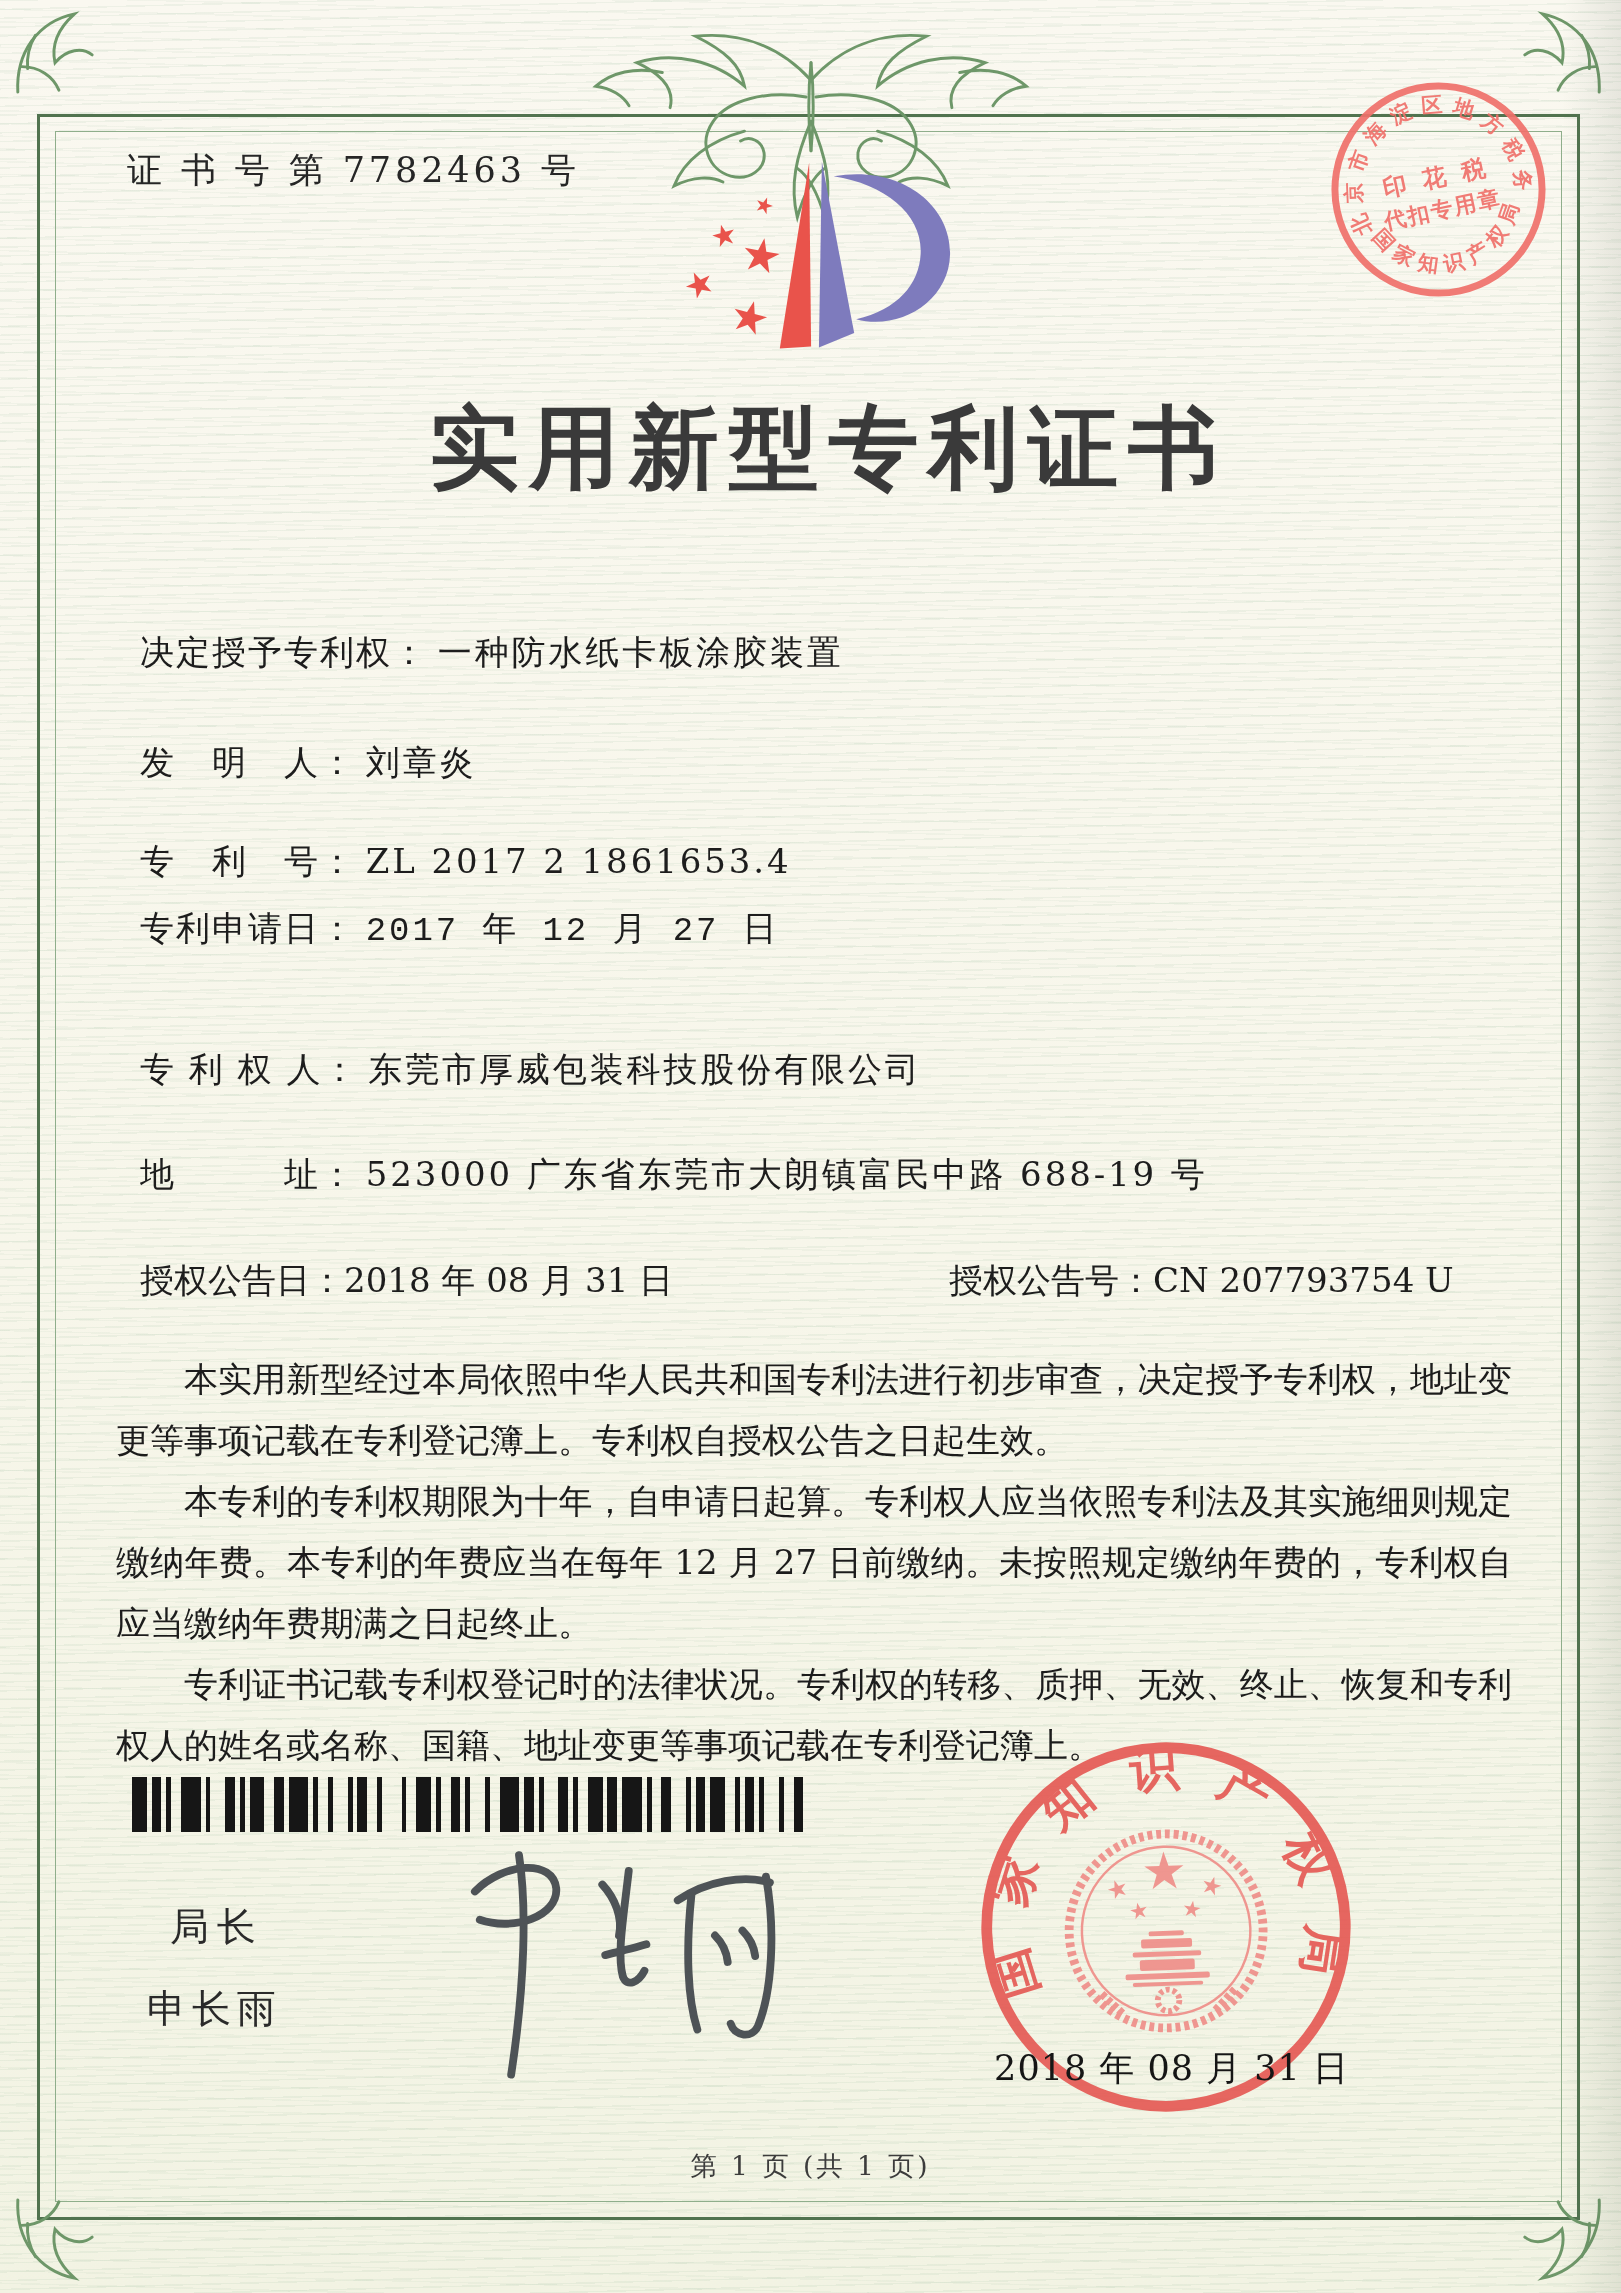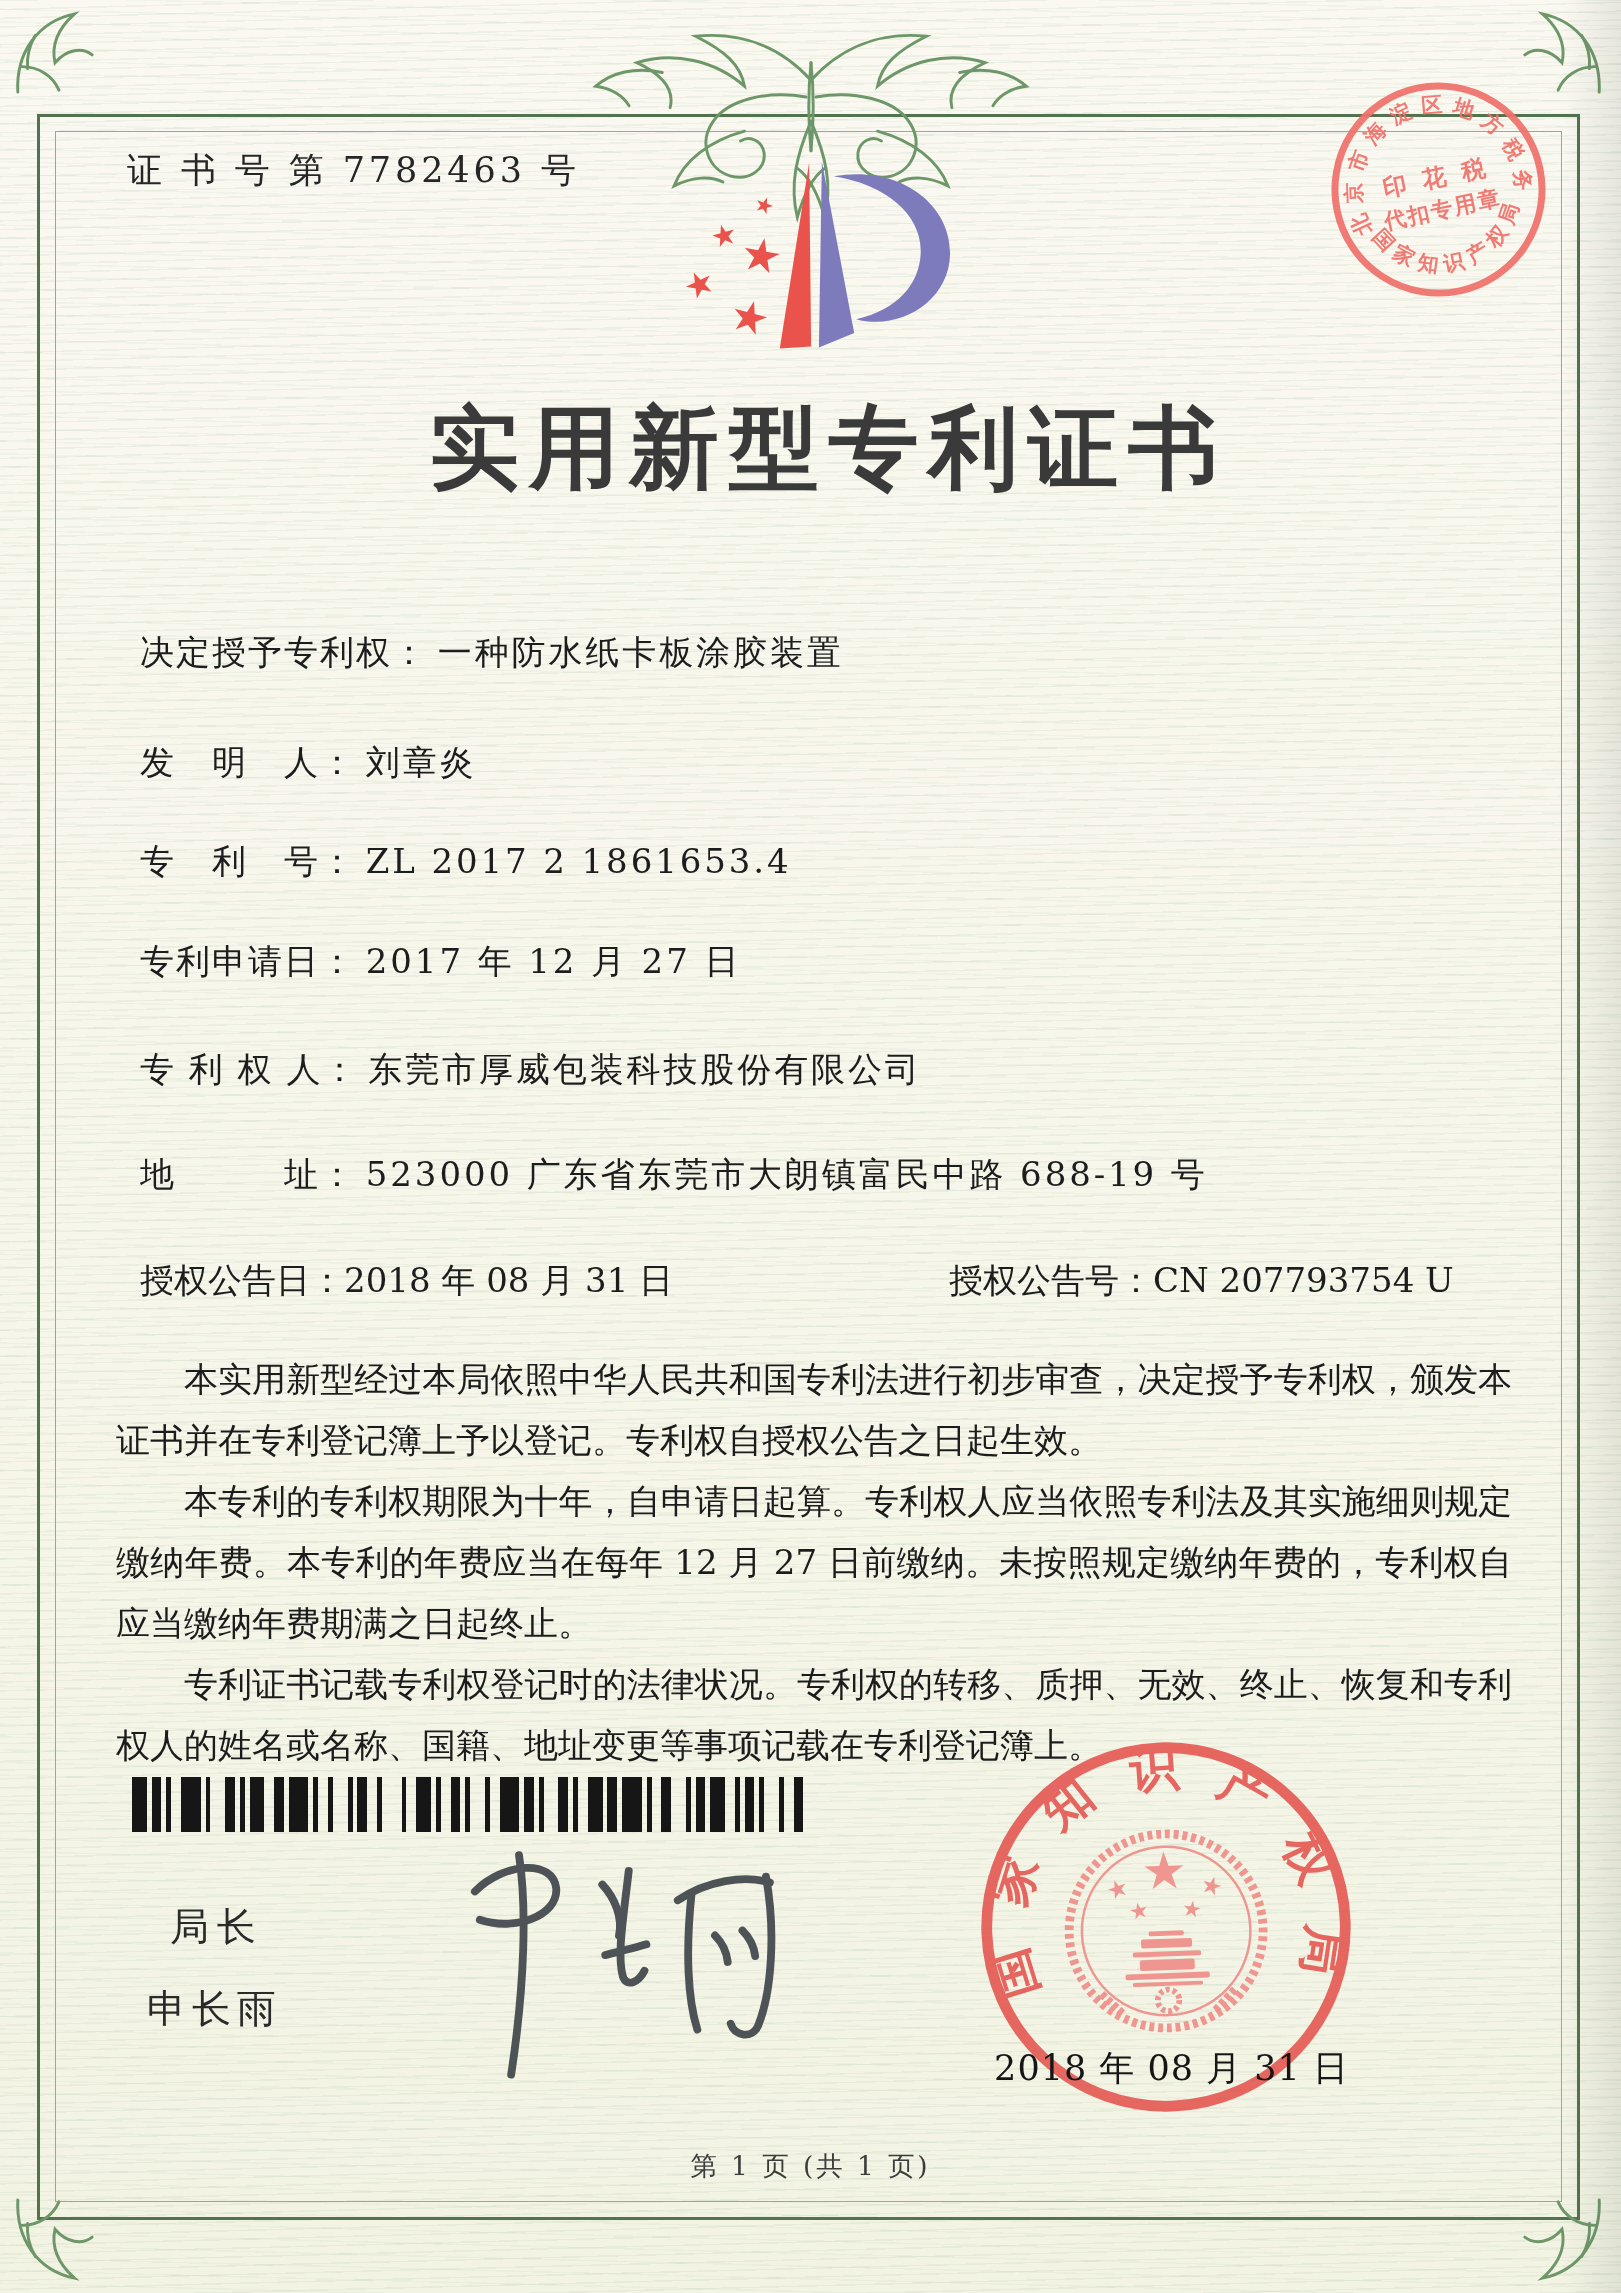--- a/index.html
+++ b/index.html
@@ -28,21 +28,21 @@
   .corner-br{right:13.7px; bottom:7.8px; transform:scale(-1,-1);}
 
   .cert-no{position:absolute; left:127px; top:147px; font-size:35px; letter-spacing:3.9px; color:#262626;}
   .logo{position:absolute; left:674px; top:145px; width:284px; height:230px;}
   .doc-title{position:absolute; left:0; top:388px; width:100%; text-align:center;
     font-size:90px; font-weight:bold; letter-spacing:9.8px; color:#3a3a3a;padding-left:18px;}
 
   .frow{position:absolute; left:140px; font-size:34px; color:#1d1d1d; white-space:nowrap;}
   .frow .flab{letter-spacing:2px;}
   .frow .fval{letter-spacing:2.9px; margin-left:9.8px;}
-  .f0{top:630px;} .f1{top:740px;} .f2{top:839px;} .f3{top:939px;} .f4{top:1047px;} .f5{top:1152px;}
+  .f0{top:630px;} .f1{top:740px;} .f2{top:839px;} .f3{top:906px;font-family:Liberation Mono, monospace;} .f4{top:1047px;} .f5{top:1152px;}
   .grant-row{position:absolute; left:140px; top:1258px; width:1372px; font-size:34px; color:#1d1d1d; white-space:nowrap;}
   .grant-no{position:absolute; left:809px; top:0;}
 
   .body-text{position:absolute; left:116px; top:1349px; width:1396px; font-size:34px;
     line-height:61px; text-align:justify; color:#1c1c1c;}
   .body-text p{margin:0; text-indent:2em;}
 
   .barcode{position:absolute; left:132px; top:1777px; width:676px; height:55px; display:flex; align-items:stretch;}
   .bc-bar{height:100%;}
 
@@ -159,21 +159,21 @@
   </div>
 
   <div class="grant-row">
     <span>授权公告日：</span><span class="fval">2018 年 08 月 31 日</span>
     <span class="grant-no">
       <span>授权公告号：</span><span class="fval">CN 207793754 U</span>
     </span>
   </div>
 
   <div class="body-text">
-    <p>本实用新型经过本局依照中华人民共和国专利法进行初步审查，决定授予专利权，颁发本证书并在专利登记簿上予以登记。专利权自授权公告之日起生效。</p>
+    <p>本实用新型经过本局依照中华人民共和国专利法进行初步审查，决定授予专利权，地址变更等事项记载在专利登记簿上。专利权自授权公告之日起生效。</p>
     <p>本专利的专利权期限为十年，自申请日起算。专利权人应当依照专利法及其实施细则规定缴纳年费。本专利的年费应当在每年 12 月 27 日前缴纳。未按照规定缴纳年费的，专利权自应当缴纳年费期满之日起终止。</p>
     <p>专利证书记载专利权登记时的法律状况。专利权的转移、质押、无效、终止、恢复和专利权人的姓名或名称、国籍、地址变更等事项记载在专利登记簿上。</p>
   </div>
 
   <div class="barcode">
       <div class="bc-bar" style="flex: 3 0 0px; background: rgb(22, 22, 22);"></div>
       <div class="bc-bar" style="flex: 1 0 0px; background: transparent;"></div>
       <div class="bc-bar" style="flex: 2 0 0px; background: rgb(22, 22, 22);"></div>
       <div class="bc-bar" style="flex: 1 0 0px; background: transparent;"></div>
       <div class="bc-bar" style="flex: 1 0 0px; background: rgb(22, 22, 22);"></div>

